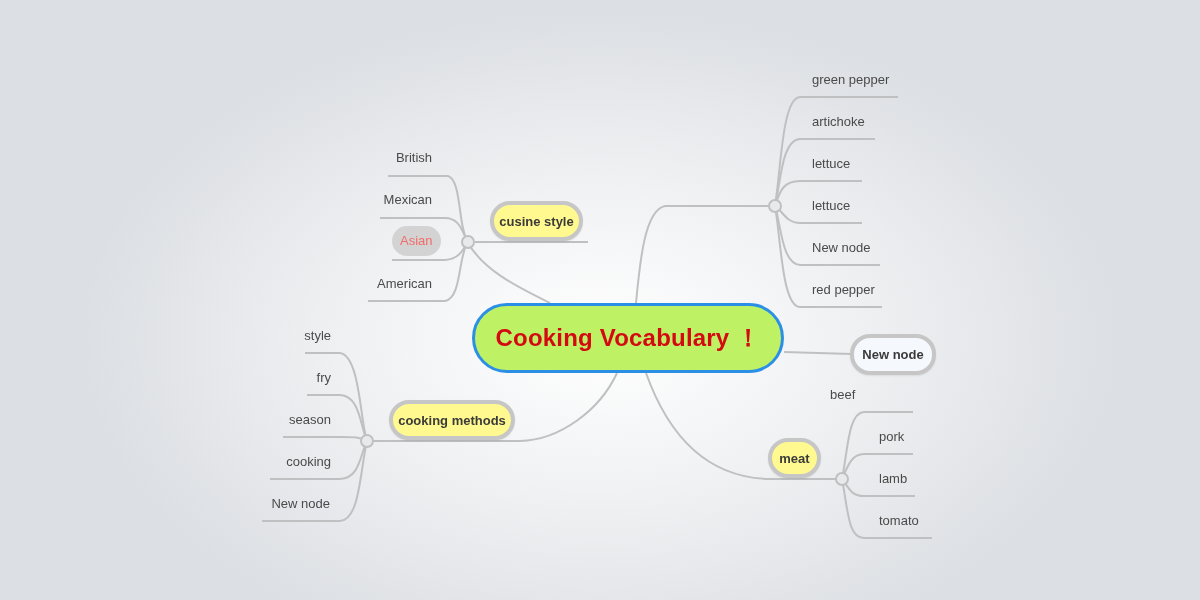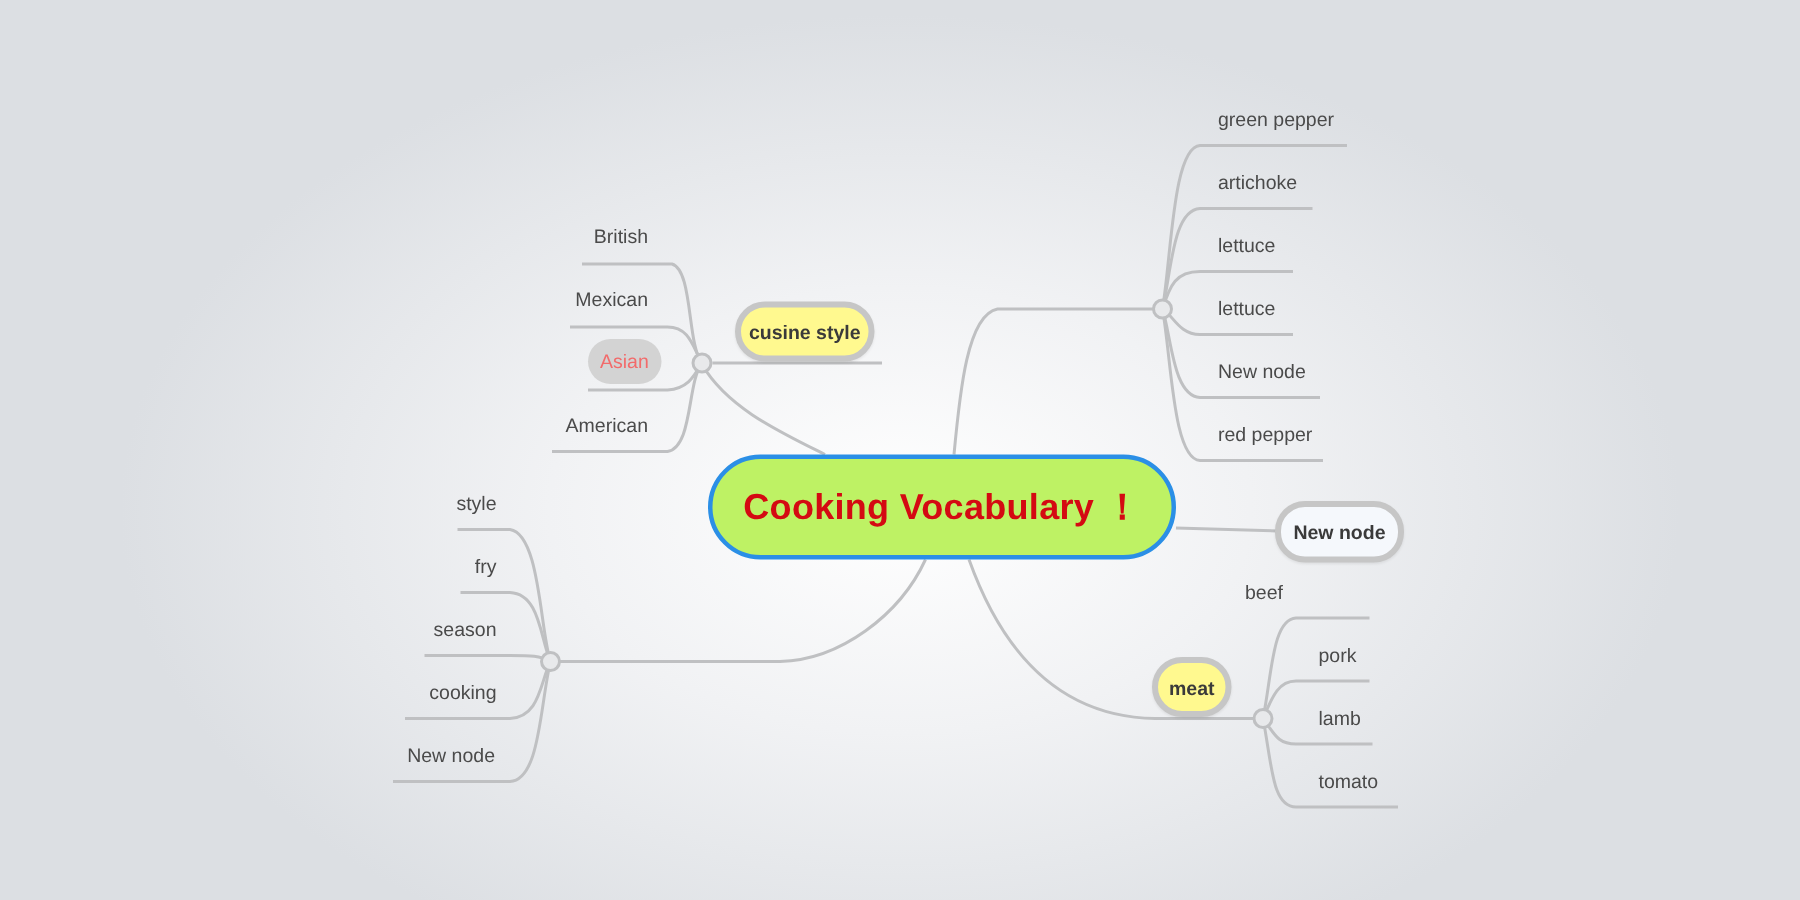--- a/index.html
+++ b/index.html
@@ -100,20 +100,23 @@
   <div class="leaf selected" style="left:392px; top:226px;">Asian</div>
   <div class="leaf left" style="left:360px; top:276px; width:72px;">American</div>
 
   <div class="leaf right" style="left:812px; top:72px;">green pepper</div>
   <div class="leaf right" style="left:812px; top:114px;">artichoke</div>
   <div class="leaf right" style="left:812px; top:156px;">lettuce</div>
   <div class="leaf right" style="left:812px; top:198px;">lettuce</div>
   <div class="leaf right" style="left:812px; top:240px;">New node</div>
   <div class="leaf right" style="left:812px; top:282px;">red pepper</div>
 
+  <div class="topic" style="left:389px; top:400px; width:126px;">
+    <span>cooking methods</span>
+  </div>
   <div class="leaf left" style="left:290px; top:328px; width:41px;">style</div>
   <div class="leaf left" style="left:290px; top:370px; width:41px;">fry</div>
   <div class="leaf left" style="left:270px; top:412px; width:61px;">season</div>
   <div class="leaf left" style="left:260px; top:454px; width:71px;">cooking</div>
   <div class="leaf left" style="left:250px; top:496px; width:80px;">New node</div>
 
   <div class="topic white" style="left:850px; top:334px; width:86px; height:41px;">
     <span>New node</span>
   </div>
 

